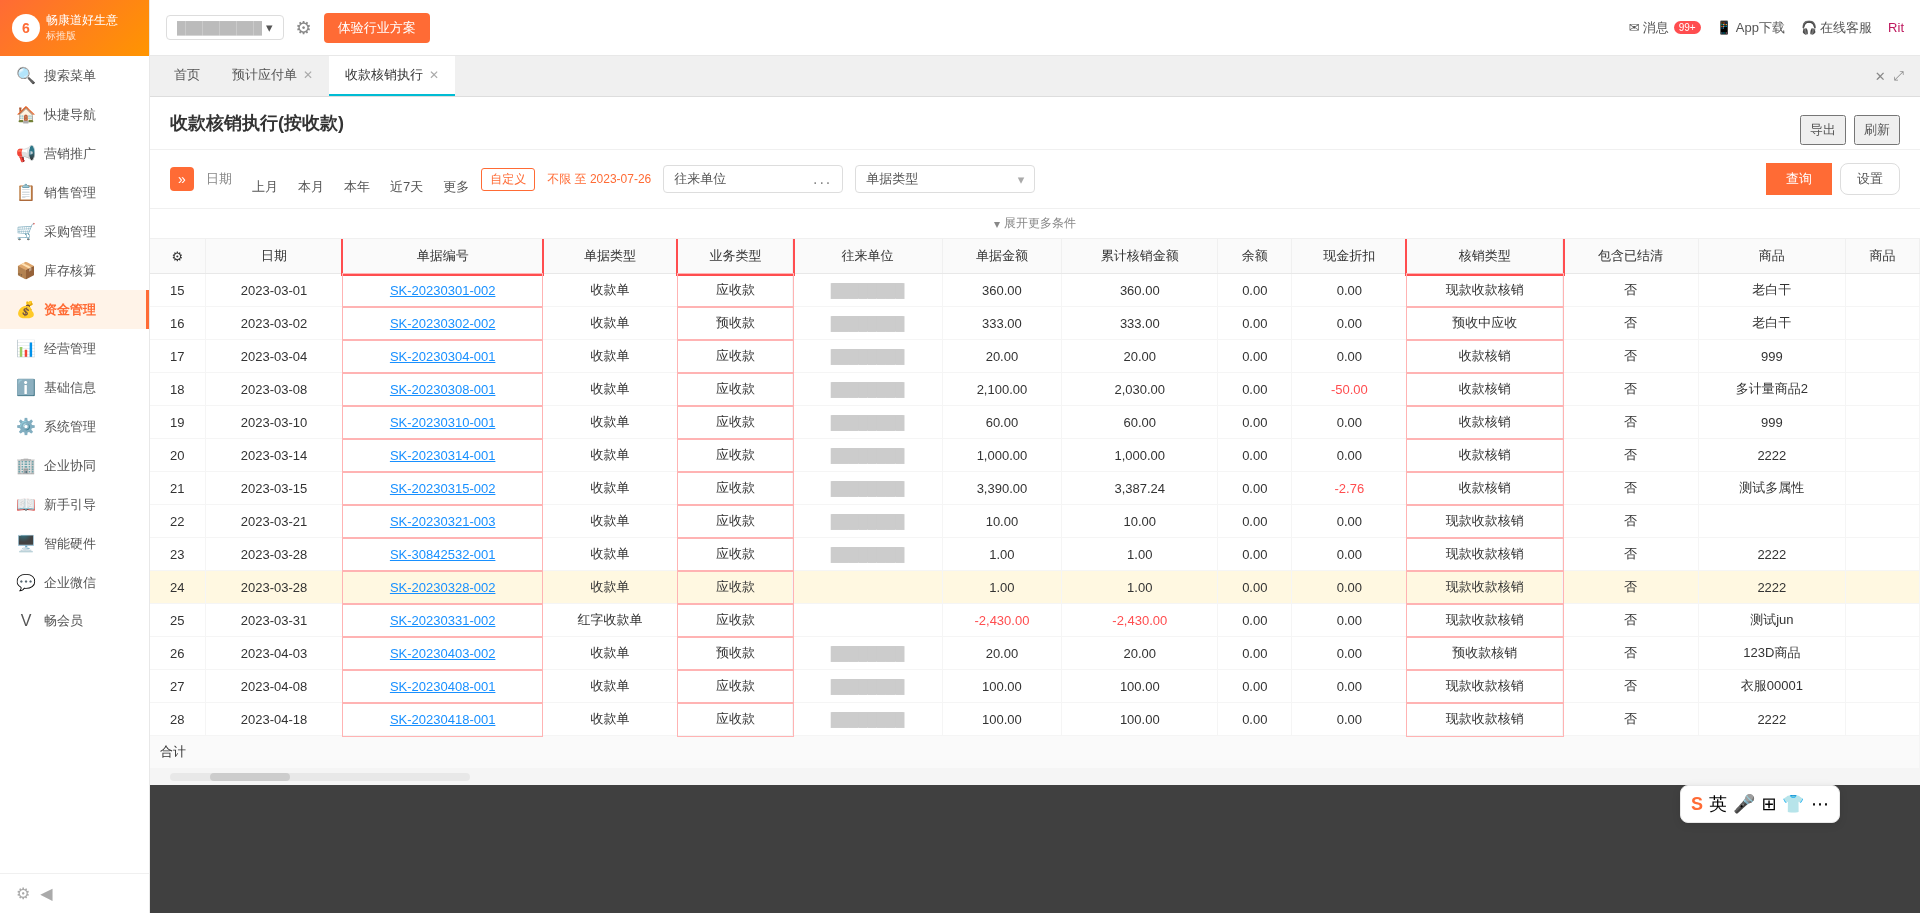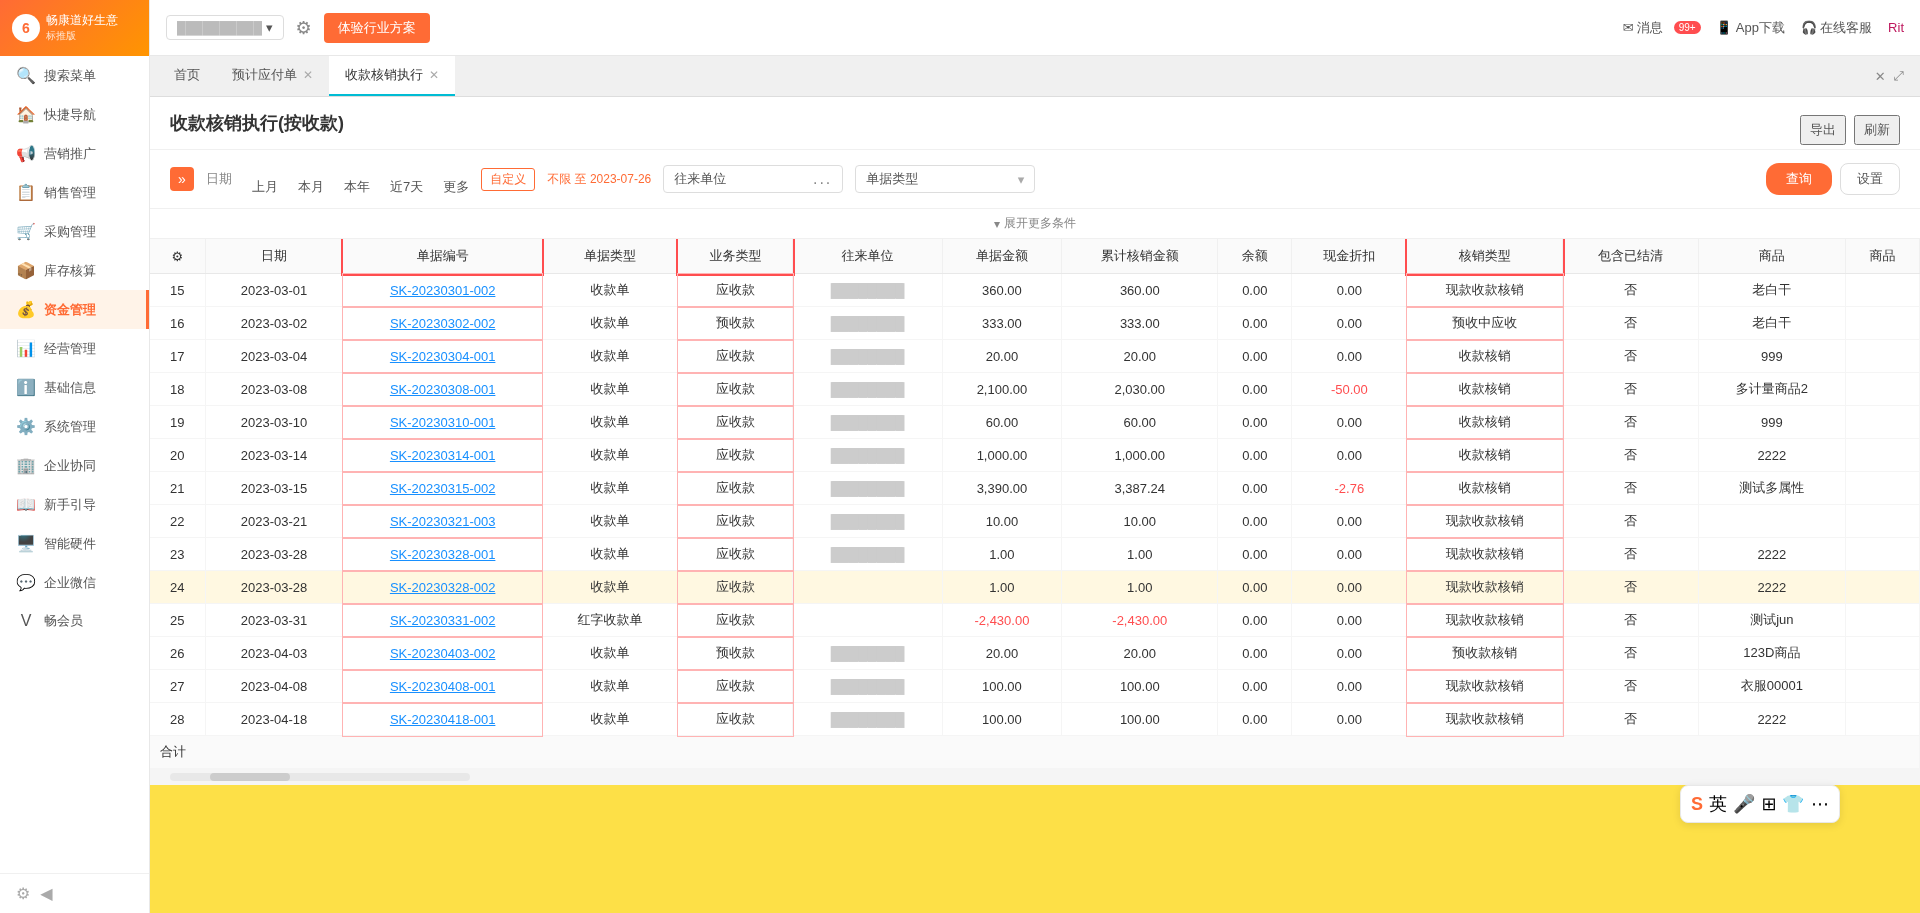--- a/index.html
+++ b/index.html
@@ -72,21 +72,21 @@
     .topbar-gear { color: #888; cursor: pointer; font-size: 18px; }
     .topbar-btn {
       background: #ff6b35; color: white; border: none;
       padding: 6px 14px; border-radius: 4px; cursor: pointer; font-size: 13px;
     }
     .topbar-spacer { flex: 1; }
     .topbar-actions { display: flex; align-items: center; gap: 16px; color: #555; font-size: 13px; }
     .topbar-msg { display: flex; align-items: center; gap: 3px; cursor: pointer; }
     .topbar-badge {
       background: #ff4d4f; color: white; border-radius: 10px;
-      padding: 1px 5px; font-size: 10px; margin-left: 8px;
+      padding: 1px 5px; font-size: 10px; margin-left: 2px;
     }
     .topbar-user { color: #be185d; font-size: 13px; }
 
     
     .tabs {
       display: flex;
       background: #f0f0f0;
       border-bottom: 1px solid #ddd;
       align-items: center;
       padding: 0 8px;
@@ -103,21 +103,21 @@
       background: white;
       color: #333;
       border-bottom: 2px solid #00bcd4;
       font-weight: 500;
     }
     .tab-close { color: #aaa; font-size: 12px; cursor: pointer; }
     .tabs-spacer { flex: 1; }
     .tabs-controls { display: flex; align-items: center; gap: 8px; padding: 0 8px; color: #888; }
 
     
-    .page-content { flex: 1; overflow-y: auto; padding: 0; background: #fde047; }
+    .page-content { flex: 1; overflow-y: auto; padding: 0; background: #404040; }
 
     
     .page-header {
       background: white;
       padding: 14px 20px 0;
       display: flex;
       align-items: center;
       justify-content: space-between;
       border-bottom: 1px solid #f0f0f0;
     }
@@ -166,21 +166,21 @@
     .filter-dots { color: #888; letter-spacing: 2px; font-size: 16px; }
     .filter-type-field {
       display: flex; align-items: center; gap: 6px;
       border: 1px solid #ddd; border-radius: 4px;
       padding: 4px 10px; min-width: 180px; color: #bbb;
       background: white;
     }
     .filter-type-chevron { color: #aaa; }
     .query-btn {
       background: #ff6b35; color: white; border: none;
-      padding: 6px 20px; border-radius: 13px; cursor: pointer; font-size: 13px;
+      padding: 6px 20px; border-radius: 0; cursor: pointer; font-size: 13px;
     }
     .settings-btn {
       background: white; color: #555; border: 1px solid #ddd;
       padding: 6px 16px; border-radius: 8px; cursor: pointer; font-size: 13px;
     }
     .expand-more-bar {
       background: white;
       padding: 6px 20px;
       display: flex; align-items: center; justify-content: center;
       border-bottom: 1px solid #f0f0f0;
@@ -570,21 +570,21 @@
     <td>0.00</td>
     <td>0.00</td>
     <td style="outline:1px solid #ffb3b3;">现款收款核销</td>
     <td>否</td>
     <td></td>
     <td></td>
   </tr>
             <tr>
     <td>23</td>
     <td>2023-03-28</td>
-    <td style="outline:1px solid #ffb3b3;"><a class="link-text">SK-20230328-001</a></td>
+    <td style="outline:1px solid #ffb3b3;"><a class="link-text">SK-30842532-001</a></td>
     <td>收款单</td>
     <td style="outline:1px solid #ffb3b3;">应收款</td>
     <td><span style="color:#ccc;background:#ccc;border-radius:2px;">████████</span></td>
     <td>1.00</td>
     <td>1.00</td>
     <td>0.00</td>
     <td>0.00</td>
     <td style="outline:1px solid #ffb3b3;">现款收款核销</td>
     <td>否</td>
     <td>2222</td>

